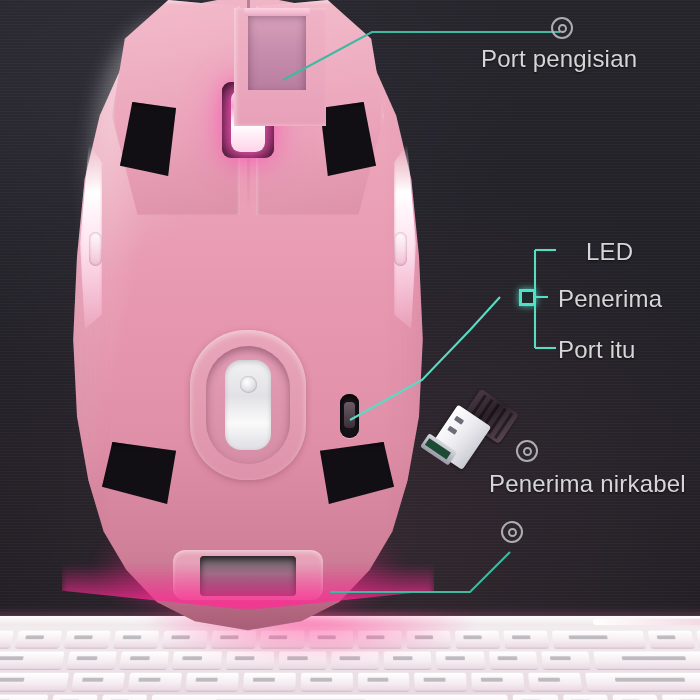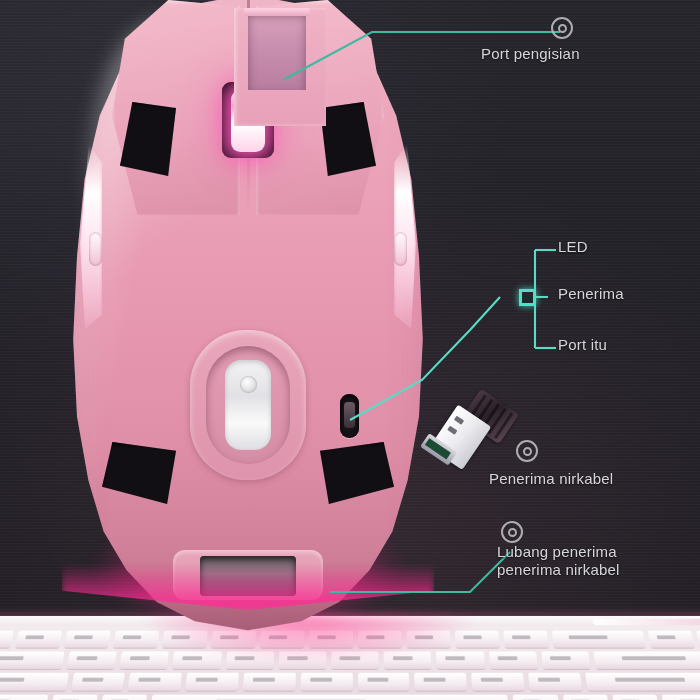--- a/index.html
+++ b/index.html
@@ -156,21 +156,21 @@
   .usb-body{position:absolute;left:10px;top:26px;width:40px;height:52px;border-radius:3px;
       background:linear-gradient(100deg,#ffffff 0%,#ececf0 50%,#c9c9d2 100%);
       box-shadow:0 1px 4px rgba(0,0,0,.5);}
   .usb-body span{position:absolute;left:5px;width:9px;height:5px;border-radius:1px;background:#6d6d78;}
   .usb-tip{position:absolute;left:2px;top:66px;width:34px;height:16px;border-radius:2px;
       background:linear-gradient(180deg,#d7d7de,#9a9aa6);}
   .usb-tip::after{content:"";position:absolute;left:3px;top:4px;width:26px;height:8px;
       background:#1d4a33;}
 
   
-  .lbl{position:absolute;color:#d6d6d8;font-size:15px;letter-spacing:.2px;white-space:nowrap;
+  .lbl{position:absolute;color:#d6d6d8;font-size:24px;letter-spacing:.2px;white-space:nowrap;
        text-shadow:0 1px 2px rgba(0,0,0,.7);}
   .lbl.two{line-height:1.22;}
   .dot{position:absolute;width:22px;height:22px;border-radius:50%;
        border:2px solid #b9b9bd;box-sizing:border-box;opacity:.92;}
   .dot::after{content:"";position:absolute;left:50%;top:50%;width:9px;height:9px;
        margin:-4.5px 0 0 -4.5px;border-radius:50%;border:2px solid #b9b9bd;box-sizing:border-box;}
   .node{position:absolute;width:17px;height:17px;box-sizing:border-box;
        border:3px solid #4fe0c8;background:#1d2a2c;
        box-shadow:0 0 7px rgba(79,224,200,.85);}
   svg.leads{position:absolute;inset:0;width:700px;height:700px;pointer-events:none;}
@@ -306,26 +306,22 @@
     <path class="bright" d="M535,348 L556,348"></path>
     <path class="bright" d="M535,250 L535,348"></path>
     <path d="M330,592 L470,592 L510,552"></path>
   </svg>
 
   <div class="node" style="left:519px;top:289px"></div>
 
   <div class="dot" style="left:551px;top:17px"></div>
   <div class="lbl" style="left:481px;top:45px">Port pengisian</div>
 
-  <div class="lbl" style="left:558px;top:238px">LED</div>
+  <div class="lbl" style="left:586px;top:238px">LED</div>
   <div class="lbl" style="left:558px;top:285px">Penerima</div>
   <div class="lbl" style="left:558px;top:336px">Port itu</div>
 
   <div class="dot" style="left:516px;top:440px"></div>
   <div class="lbl" style="left:489px;top:470px">Penerima nirkabel</div>
 
   <div class="dot" style="left:501px;top:521px"></div>
-  <div class="lbl two" style="left:497px;top:543px">
-    <div>Lubang penerima</div>
-    <div>penerima nirkabel</div>
-  </div>
 
 </div>
 
 </body></html>

